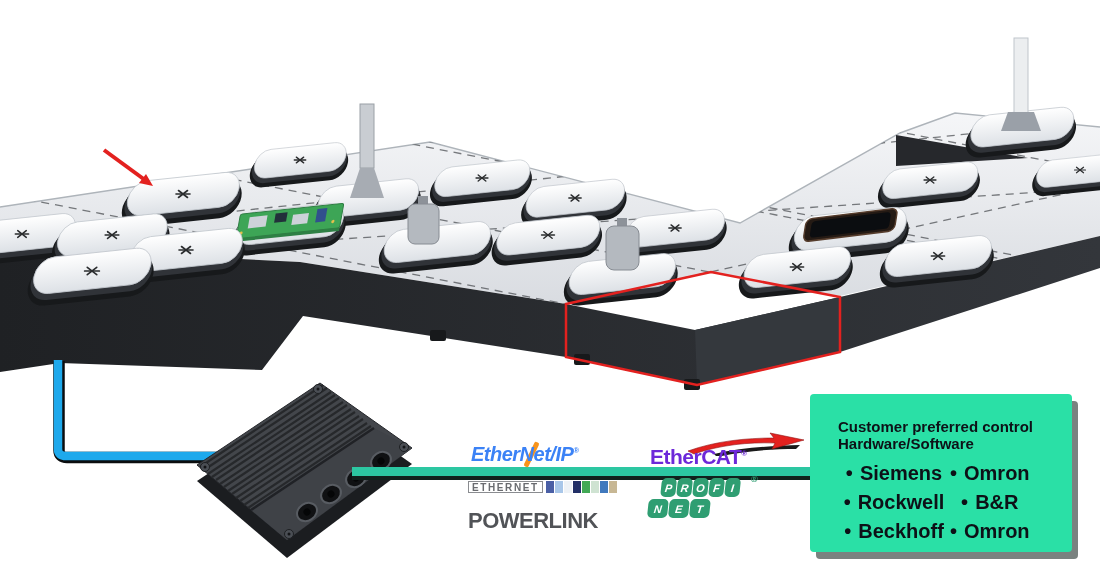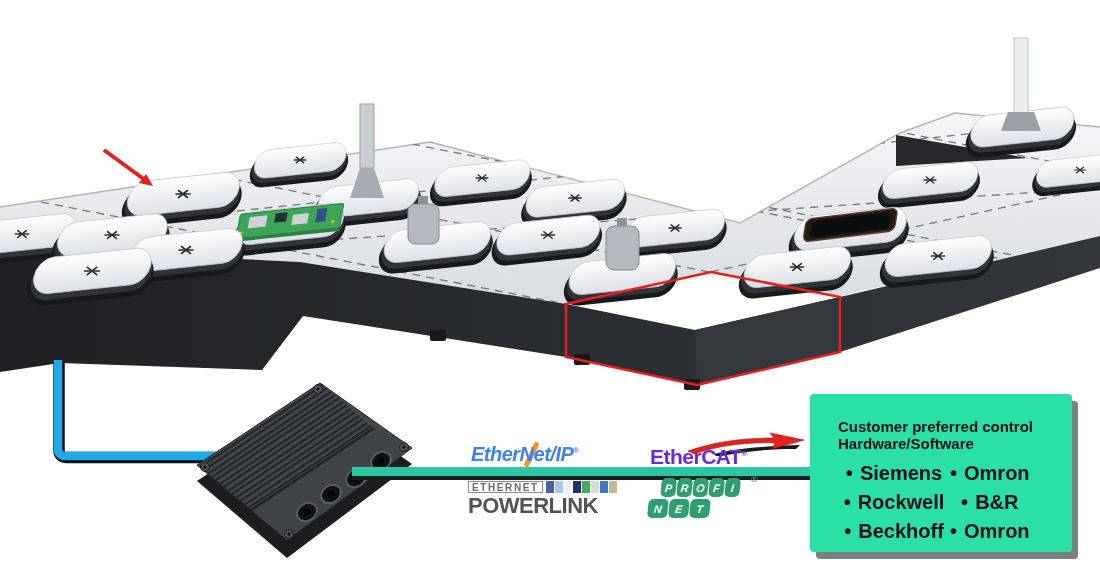--- a/index.html
+++ b/index.html
@@ -34,21 +34,21 @@
   .plk{position:absolute;left:468px;top:480px;width:160px;}
   .plk .row1{display:flex;align-items:center;height:13px;}
   .plk .ethlabel{
     font-size:10px;font-weight:700;letter-spacing:1.6px;color:#6a6c70;
     border:1px solid #8a8c90;padding:1px 3px 0 3px;line-height:9px;
   }
   .plk .squares{display:flex;margin-left:3px;}
   .plk .squares span{display:inline-block;width:8px;height:12px;margin-right:1px;}
   .plk .row2{
     font-size:22px;font-weight:800;color:#515357;letter-spacing:-0.5px;line-height:24px;
-    margin-top:1px;white-space:nowrap;
+    margin-top:16px;white-space:nowrap;
   }
 
   
   .pfn{position:absolute;left:649px;top:478px;width:110px;transform:skewX(-6deg);}
   .pfn .row{display:flex;}
   .pfn .row.r1{margin-left:11px;}
   .pfn .row.r2{margin-top:2px;}
   .pfn .row span{
     display:inline-flex;align-items:center;justify-content:center;
     width:15px;height:19px;margin-right:1px;border-radius:5px;background:#2f9e72;

